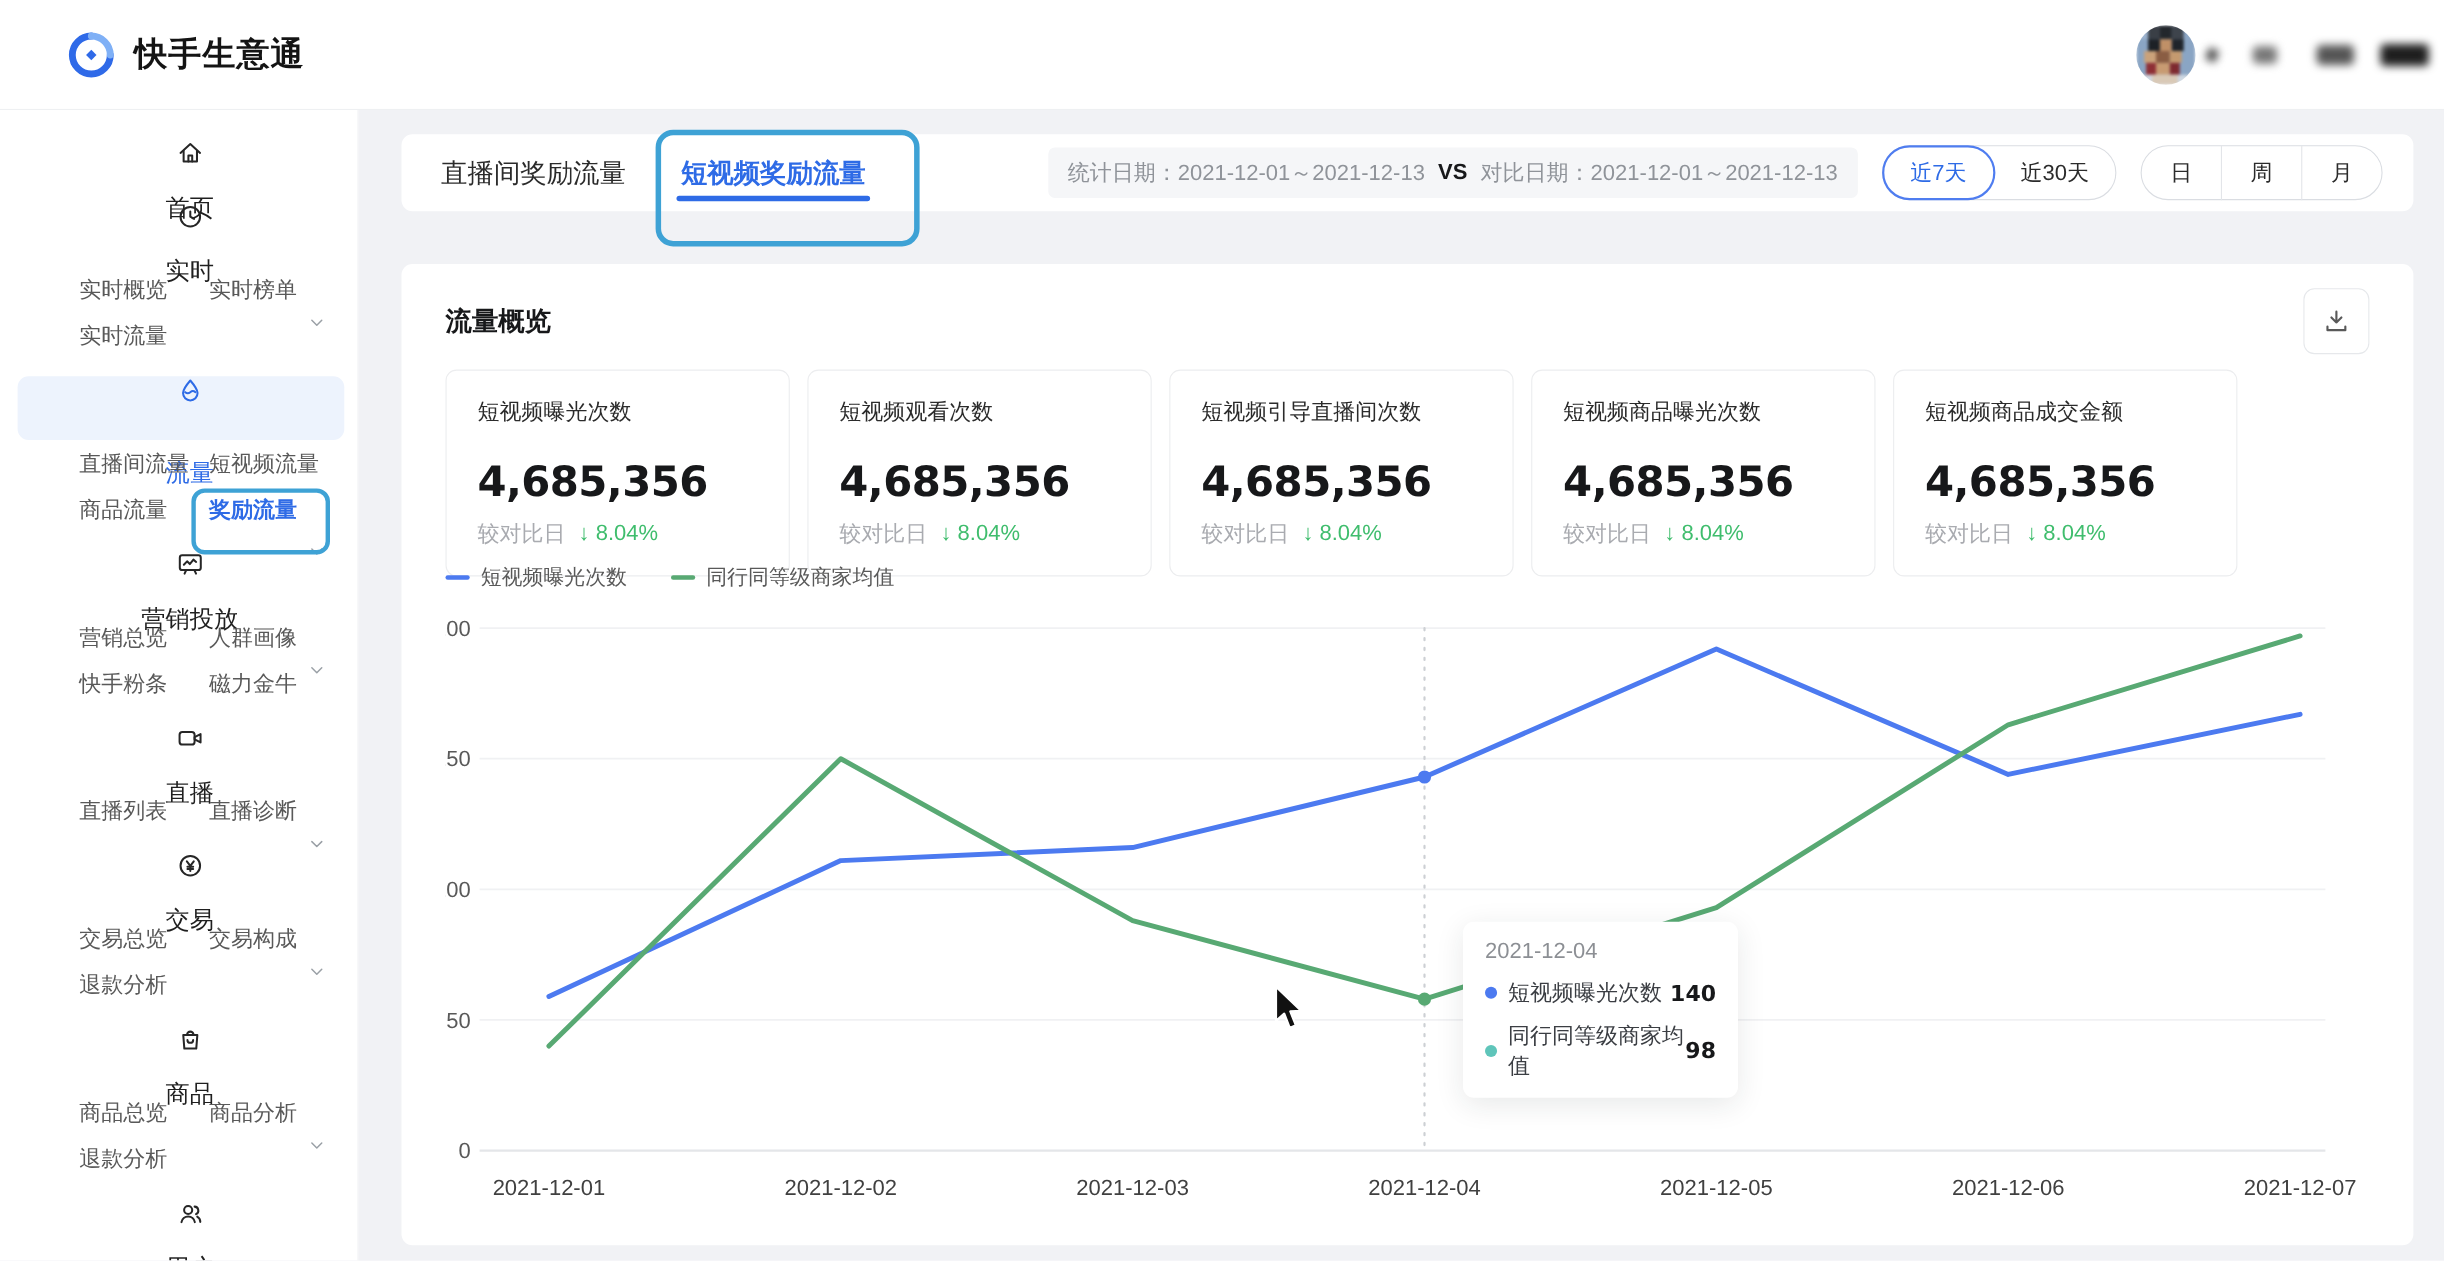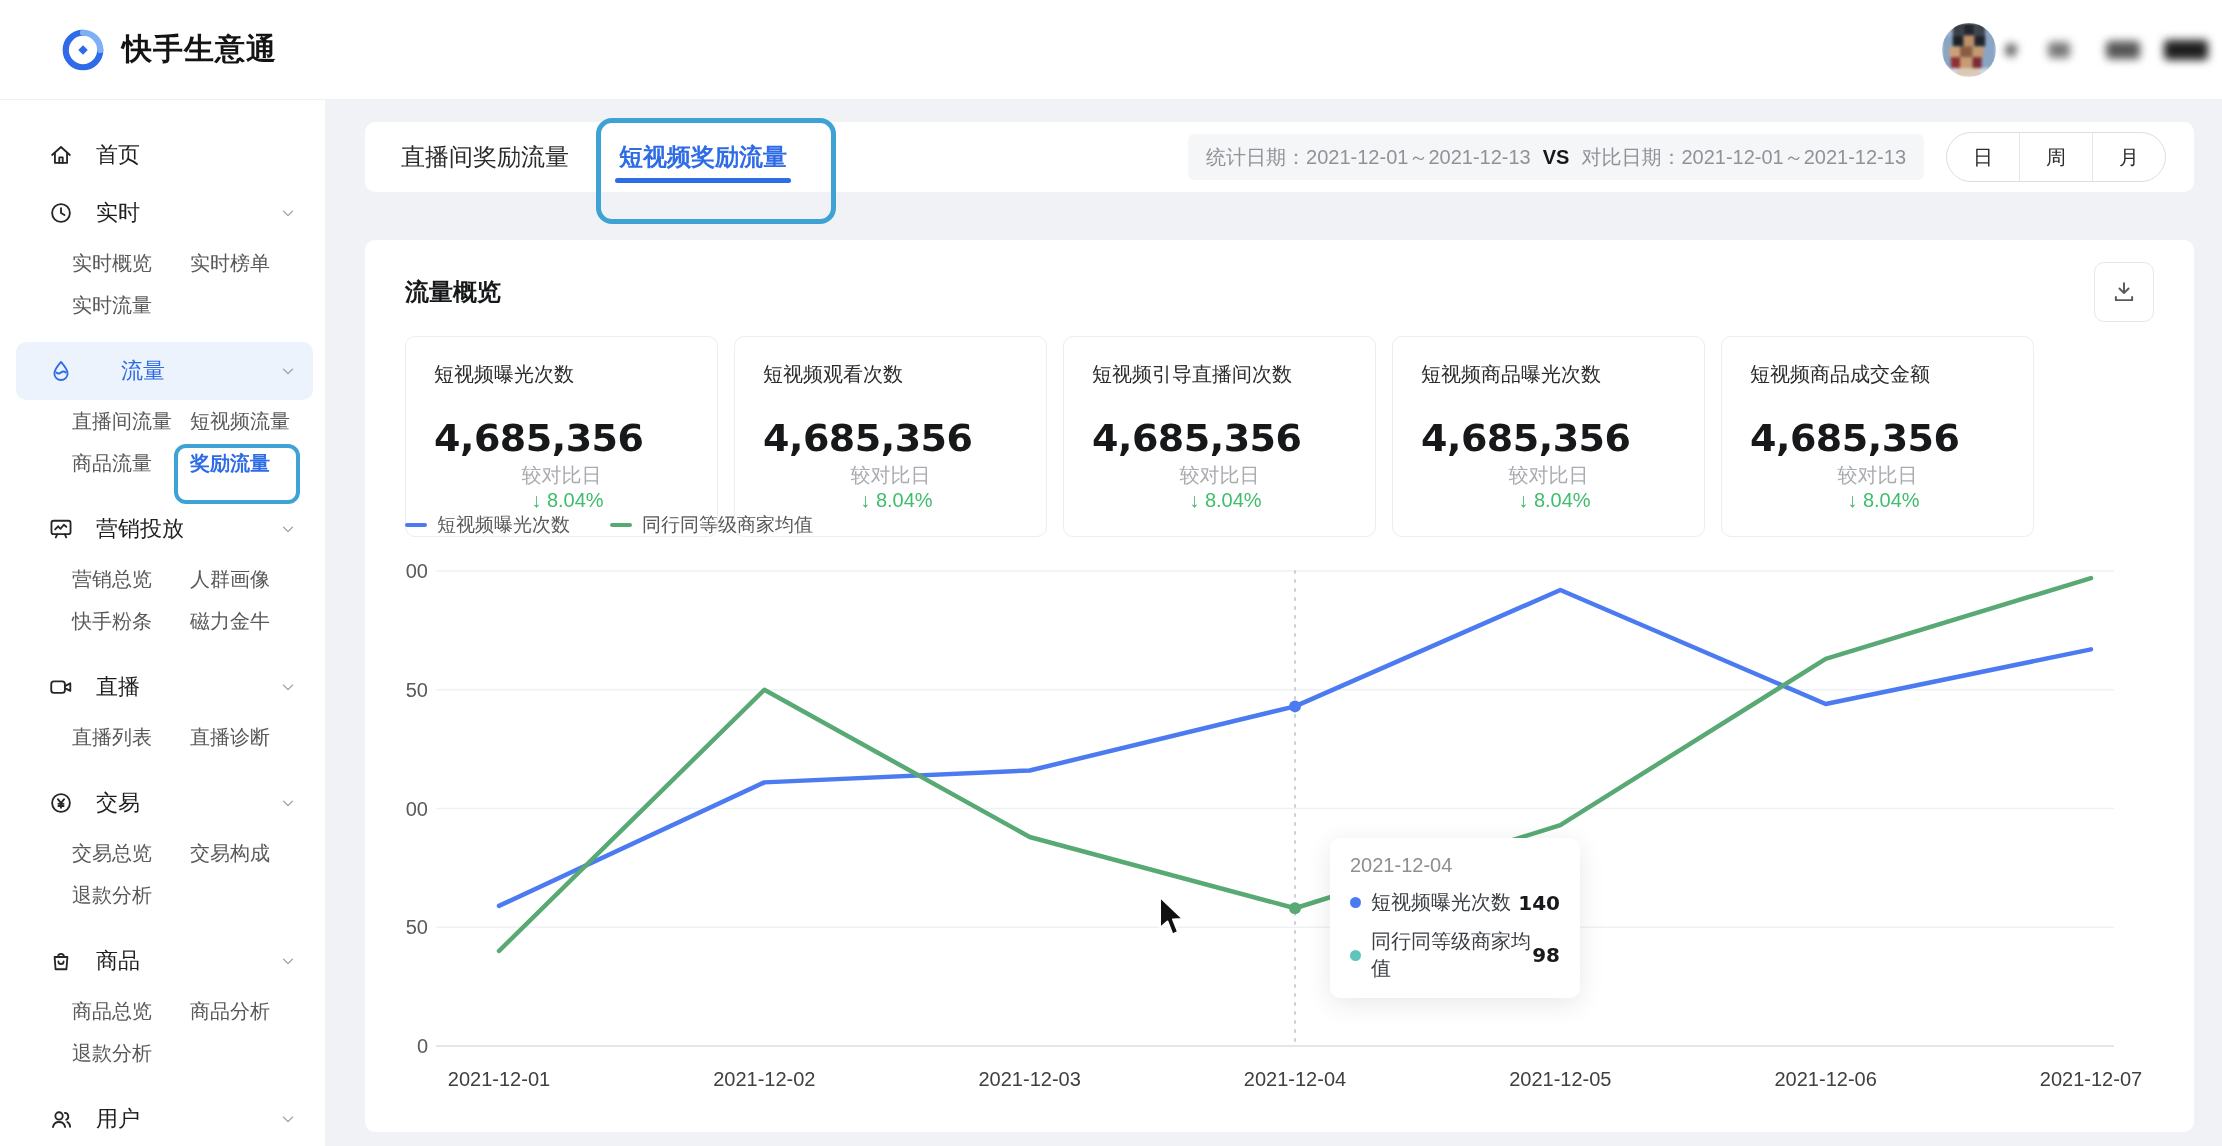--- a/index.html
+++ b/index.html
@@ -20,21 +20,21 @@
   .redact{display:inline-block;border-radius:4px;filter:blur(4px);}
   .r1{width:10px;height:12px;background:#444;transform:rotate(18deg);margin-right:22px;}
   .r2{width:22px;height:16px;background:#777;margin-right:26px;}
   .r3{width:34px;height:18px;background:#555;margin-right:14px;}
   .r4{width:44px;height:20px;background:#1e1e1e;}
 
   
   .sidebar{position:absolute;left:0;top:100px;width:326px;bottom:0;background:#fff;
     border-right:1px solid #f0f1f3;box-sizing:border-box;padding:26px 12px 0 0;overflow:hidden;z-index:5;}
   .side-row{height:58px;display:flex;align-items:center;gap:22px;padding:0 16px 0 48px;
-    font-size:22px;color:#1f1f1f;border-radius:10px;cursor:pointer;}
+    font-size:22px;color:#1f1f1f;border-radius:10px;cursor:pointer;flex-direction:column;}
   .side-row .sicon{width:26px;height:26px;flex:0 0 auto;display:flex;color:#262626;}
   .side-row .sicon svg{width:26px;height:26px;}
   .side-row .chev{margin-left:auto;display:flex;}
   .side-row.active{background:#edf3fd;color:#2e6be6;margin-left:16px;padding-left:32px;gap:47px;}
   .side-row.active .sicon{color:#2e6be6;}
   .side-children{display:grid;grid-template-columns:118px auto;padding:0 0 0 72px;}
   .side-children.after{margin-bottom:16px;}
   .schild{height:42px;display:flex;align-items:center;font-size:20px;color:#595959;cursor:pointer;}
   .schild.active{color:#2e6be6;font-weight:700;}
 
@@ -60,21 +60,21 @@
   .contentcard{position:absolute;left:39px;top:140px;width:1829px;height:892px;background:#fff;border-radius:10px;
     box-sizing:border-box;padding:22px 40px;}
   .card-head{display:flex;align-items:flex-start;height:60px;gap:48px;}
   .card-title{font-size:24px;font-weight:700;color:#17181a;margin-top:14px;}
   .dl-btn{margin-left:auto;width:58px;height:58px;border:1px solid #e6e8eb;border-radius:10px;
     display:flex;align-items:center;justify-content:center;cursor:pointer;background:#fff;}
   .stats{display:flex;gap:16px;margin-top:14px;}
   .stat{width:313px;border:1px solid #ecedef;border-radius:10px;padding:24px 28px;box-sizing:border-box;background:#fff;}
   .stat-title{font-size:20px;color:#2b2b2b;}
   .stat-value{font-size:38px;font-weight:700;color:#17181a;margin-top:28px;letter-spacing:-.5px;font-family:"DejaVu Sans",sans-serif;}
-  .stat-delta{margin-top:2px;font-size:20px;color:#a9abb0;display:flex;align-items:center;flex-direction:column;}
+  .stat-delta{margin-top:12px;font-size:20px;color:#a9abb0;display:flex;align-items:center;}
   .stat-delta .green{margin-left:12px;font-weight:400;text-align:right;}
 
   .legend{position:absolute;left:40px;top:272px;display:flex;gap:40px;align-items:center;font-size:19px;color:#595959;}
   .legend-item{display:flex;align-items:center;cursor:pointer;}
   .legend-dash{width:22px;height:4px;border-radius:2px;margin-right:10px;}
 
   .chart-wrap{position:absolute;left:40px;top:316px;width:1749px;height:560px;}
   .chart-wrap svg{position:absolute;left:0;top:0;}
 
   .tooltip{position:absolute;left:965px;top:598px;width:250px;background:#fff;border-radius:10px;
@@ -286,20 +286,24 @@
         <div class="tab active">短视频奖励流量</div>
       </div>
     <div class="filters">
       <div class="datepill">
         <span>统计日期：</span>
         <span>2021-12-01～2021-12-13</span>
         <span class="vs">VS</span>
         <span>对比日期：</span>
         <span>2021-12-01～2021-12-13</span>
       </div>
+      <div class="range-group" id="range-group">
+          <div class="rbtn active">近7天</div>
+          <div class="rbtn">近30天</div>
+        </div>
       <div class="seg-group" id="seg-group">
           <div class="gbtn">日</div>
           <div class="gbtn">周</div>
           <div class="gbtn">月</div>
         </div>
     </div>
   </div>
 
   <div class="contentcard">
     <div class="card-head">

